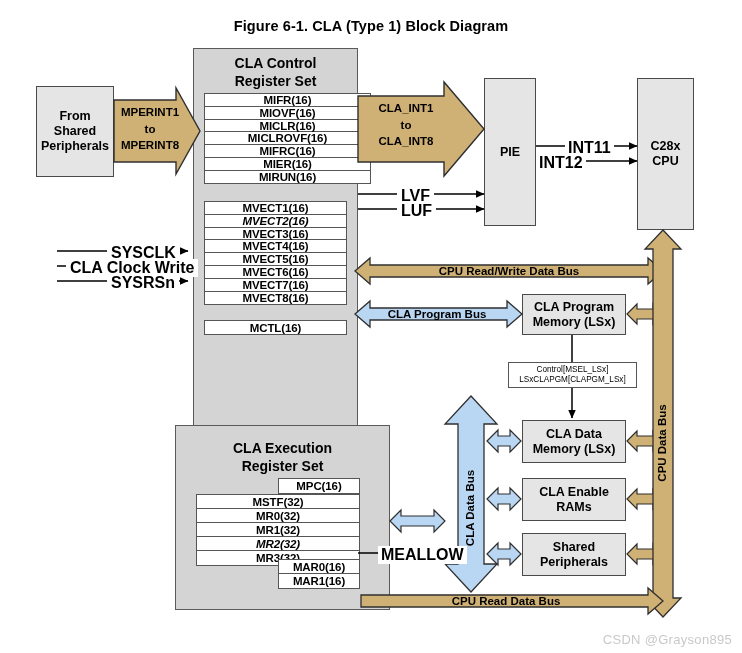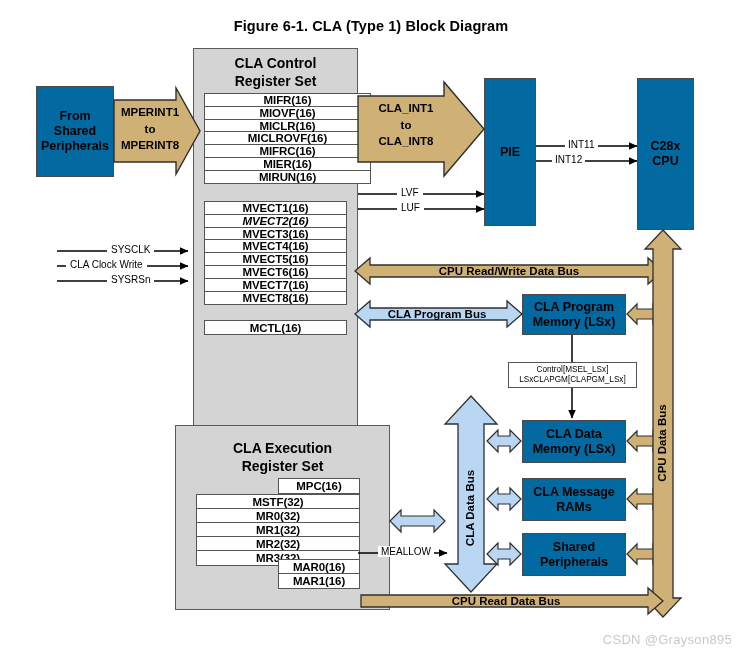--- a/index.html
+++ b/index.html
@@ -16,33 +16,33 @@
   #fig-title{
     left:0;top:18px;width:742px;text-align:center;
     font-size:14.5px;font-weight:bold;letter-spacing:0.1px;
   }
 
   
   .graybox{
     background:#d4d4d4;border:1.5px solid #5a5a5a;box-sizing:border-box;
   }
   .whitebox{
-    background:#0369a1;border:1.5px solid #4a4a4a;box-sizing:border-box;
+    background:#e5e5e5;border:1.5px solid #4a4a4a;box-sizing:border-box;
     display:flex;align-items:center;justify-content:center;text-align:center;
     font-weight:bold;font-size:12.5px;line-height:1.18;
   }
   .regbox{
     background:#ffffff;border:1.4px solid #555;box-sizing:border-box;
     display:flex;align-items:center;justify-content:center;
     font-weight:bold;font-size:11.5px;letter-spacing:-0.1px;
   }
   .blockhdr{
     text-align:center;font-weight:bold;font-size:14px;line-height:1.25;
   }
-  .lbl{font-weight:normal;font-size:10px;white-space:nowrap;}
+  .lbl{font-weight:bold;font-size:16px;white-space:nowrap;}
 
   
   #vec{position:absolute;left:0;top:0;width:742px;height:653px;
        pointer-events:none;}
 
   
   .bustxt{
     font-weight:bold;font-size:11.5px;white-space:nowrap;
     display:flex;align-items:center;justify-content:center;
   }
@@ -103,21 +103,21 @@
       <div class="regbox" style="height: 15px; margin-top: 0px;">MCTL(16)</div>
     </div>
 
   <div class="abs" id="exec-top" style="left:278px;top:478px;width:82px;">
       <div class="regbox" style="height: 15.5px; margin-top: 0px;">MPC(16)</div>
     </div>
   <div class="abs" id="exec-wide" style="left:196px;top:494px;width:164px;">
       <div class="regbox" style="height: 15.5px; margin-top: 0px;">MSTF(32)</div>
       <div class="regbox" style="height: 15.5px; margin-top: -1.4px;">MR0(32)</div>
       <div class="regbox" style="height: 15.5px; margin-top: -1.4px;">MR1(32)</div>
-      <div class="regbox" style="height: 15.5px; margin-top: -1.4px;">MR2(32)</div>
+      <div class="regbox" style="height: 15.5px; margin-top: -1.4px; font-style: italic;">MR2(32)</div>
       <div class="regbox" style="height: 15.5px; margin-top: -1.4px;">MR3(32)</div>
     </div>
   <div class="abs" id="exec-bottom" style="left:278px;top:559px;width:82px;">
       <div class="regbox" style="height: 15.5px; margin-top: 0px;">MAR0(16)</div>
       <div class="regbox" style="height: 15.5px; margin-top: -1.4px;">MAR1(16)</div>
     </div>
 
   <div class="abs whitebox" style="left:36px;top:86px;width:78px;height:91px;">
     <div>
       <div>From</div>
@@ -151,21 +151,21 @@
 
   <div class="abs whitebox" style="left:522px;top:420px;width:104px;height:43px;">
     <div>
       <div>CLA Data</div>
       <div>Memory (LSx)</div>
     </div>
   </div>
 
   <div class="abs whitebox" style="left:522px;top:478px;width:104px;height:43px;">
     <div>
-      <div>CLA Message</div>
+      <div>CLA Enable</div>
       <div>RAMs</div>
     </div>
   </div>
 
   <div class="abs whitebox" style="left:522px;top:533px;width:104px;height:43px;">
     <div>
       <div>Shared</div>
       <div>Peripherals</div>
     </div>
   </div>
@@ -232,21 +232,21 @@
   </div>
 
   <div class="abs lbl" style="left:107px;top:244px;background:#fff;padding:0 4px;">SYSCLK</div>
   <div class="abs lbl" style="left:66px;top:259px;background:#fff;padding:0 4px;">CLA Clock Write</div>
   <div class="abs lbl" style="left:107px;top:274px;background:#fff;padding:0 4px;">SYSRSn</div>
 
   <div class="abs lbl" style="left:397px;top:187px;background:#fff;padding:0 4px;">LVF</div>
   <div class="abs lbl" style="left:397px;top:202px;background:#fff;padding:0 4px;">LUF</div>
 
   <div class="abs lbl" style="left:565px;top:139px;background:#fff;padding:0 3px;">INT11</div>
-  <div class="abs lbl" style="left:552px;top:154px;background:#fff;padding:0 3px;">INT12</div>
+  <div class="abs lbl" style="left:536px;top:154px;background:#fff;padding:0 3px;">INT12</div>
 
   <div class="abs lbl" style="left:378px;top:546px;background:#fff;padding:0 3px;">MEALLOW</div>
 
   <div class="abs bustxt" style="left:355px;top:264px;width:308px;height:14px;">CPU Read/Write Data Bus</div>
 
   <div class="abs bustxt" style="left:357px;top:307px;width:160px;height:14px;">CLA Program Bus</div>
 
   <div class="abs bustxt-v" style="left:401px;top:501px;width:140px;height:14px;text-align:center;transform:rotate(-90deg);">CLA Data Bus</div>
 
   <div class="abs bustxt-v" style="left:593px;top:436px;width:140px;height:14px;text-align:center;transform:rotate(-90deg);">CPU Data Bus</div>

